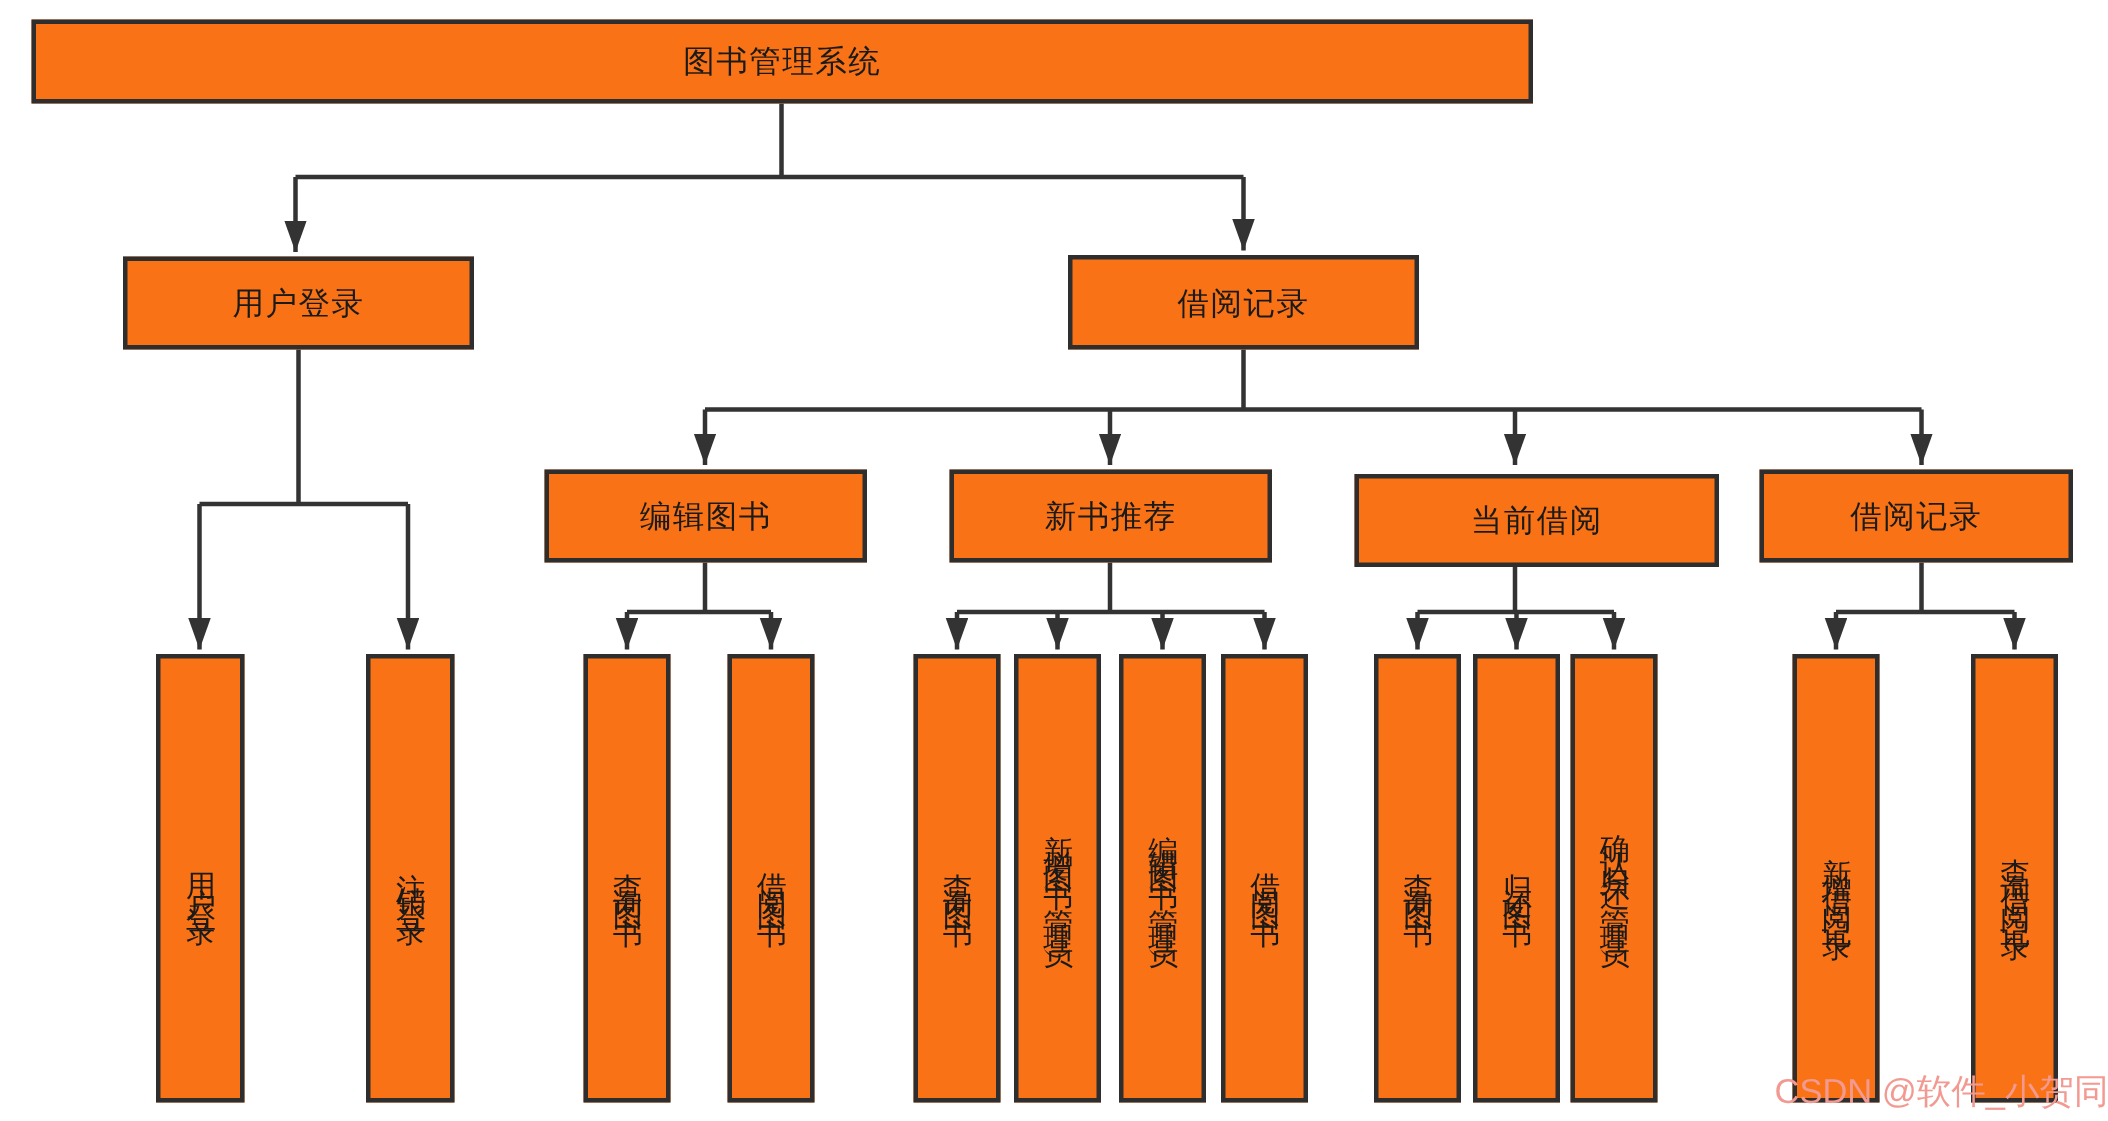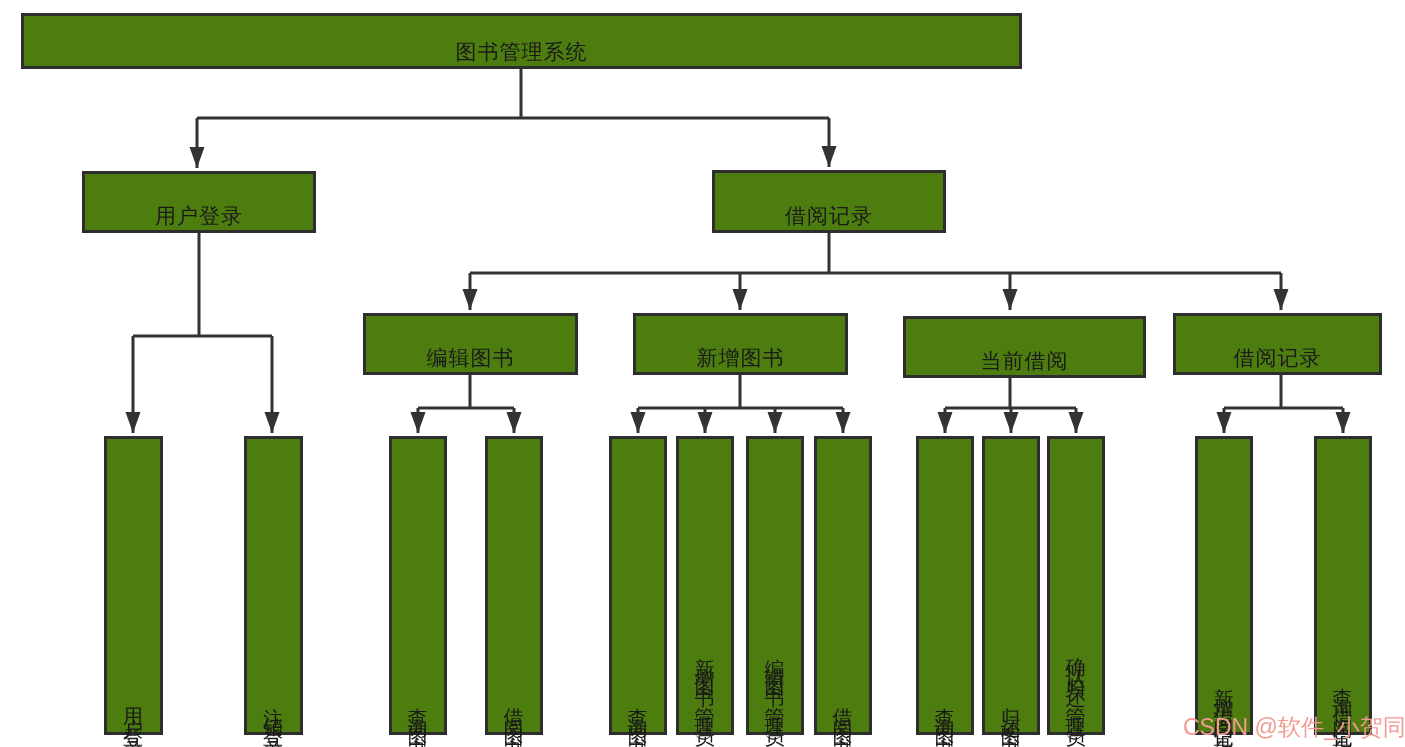--- a/index.html
+++ b/index.html
@@ -20,24 +20,24 @@
     overflow: hidden;
   }
   .connectors {
     position: absolute;
     left: 0; top: 0;
     width: 1405px; height: 747px;
     z-index: 1;
   }
   .box {
     position: absolute;
-    background: #4d7c0f;
+    background: #f97316;
     border: 3px solid var(--border);
     display: flex;
-    align-items: flex-end;
+    align-items: center;
     justify-content: center;
     color: var(--text);
     z-index: 2;
   }
   .box span {
     display: block;
     text-align: center;
   }
   .hbox span {
     font-size: 21px;
@@ -118,21 +118,21 @@
     <span>用户登录</span>
   </div>
   <div class="box hbox" style="left:712px;top:170px;width:234px;height:63px">
     <span>借阅记录</span>
   </div>
 
   <div class="box hbox" style="left:363px;top:313px;width:215px;height:62px">
     <span>编辑图书</span>
   </div>
   <div class="box hbox" style="left:633px;top:313px;width:215px;height:62px">
-    <span>新增图书</span>
+    <span>新书推荐</span>
   </div>
   <div class="box hbox" style="left:903px;top:316px;width:243px;height:62px">
     <span>当前借阅</span>
   </div>
   <div class="box hbox" style="left:1173px;top:313px;width:209px;height:62px">
     <span>借阅记录</span>
   </div>
 
   <div class="box vbox" style="left:104px;top:436px;width:59px;height:299px">
     <span>用户登录</span>

